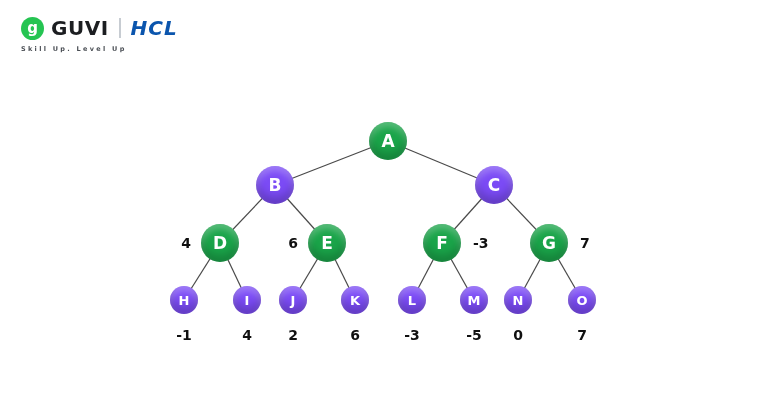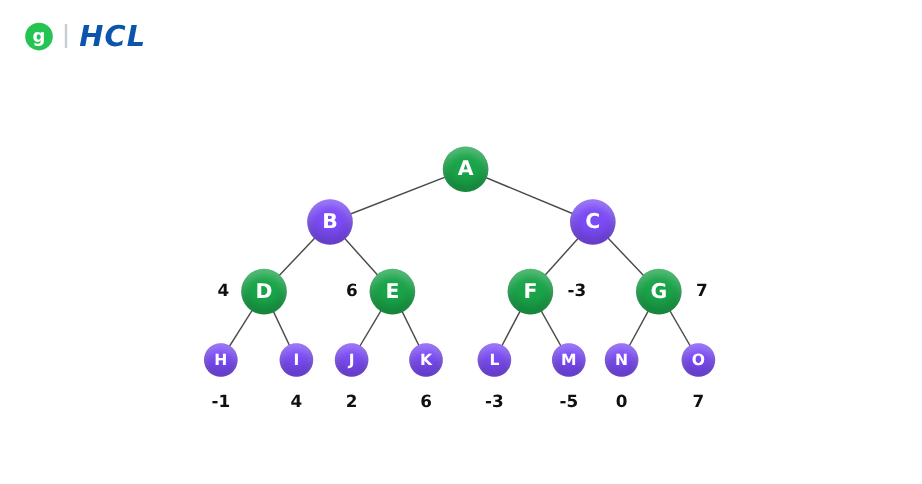--- a/index.html
+++ b/index.html
@@ -22,21 +22,21 @@
     color: #ffffff; font-weight: bold; font-size: 15px; line-height: 22px;
     display: flex; align-items: center; justify-content: center;
   }
   .guvi-text {
     font-size: 20px; font-weight: bold; color: #1c1e21; letter-spacing: 0.5px;
   }
   .logo-divider {
     width: 2px; height: 20px; background: #c7ccd2; margin: 0 3px;
   }
   .hcl-text {
-    font-size: 24px; font-weight: bold; font-style: italic;
+    font-size: 20px; font-weight: bold; font-style: italic;
     color: var(--hcl-blue, #0b55ad); letter-spacing: 1px;
   }
   .tagline {
     margin-top: 5px; font-size: 6.5px; letter-spacing: 2.3px;
     color: #4b4f55; font-weight: bold;
   }
   
   .title {
     position: absolute; top: 71px; left: 0; width: 100%;
     text-align: center; font-size: 25px; font-weight: bold;
@@ -63,23 +63,25 @@
   .value.pos-below { transform: translate(-50%, 0); }
 </style>
 </head>
 <body>
 
 <div class="canvas">
 
   <div class="logo-block">
     <div class="logo-row">
       <span class="logo-badge">g</span>
+      <span class="guvi-text">GUVI</span>
       <span class="logo-divider"></span>
       <span class="hcl-text">HCL</span>
     </div>
+    <div class="tagline">Skill Up. Level Up</div>
   </div>
 
 
   <svg id="edges" viewBox="0 0 768 403" xmlns="http://www.w3.org/2000/svg">
       <line x1="388" y1="141" x2="275" y2="185" stroke="#4a4a4a" stroke-width="1.2"></line>
       <line x1="388" y1="141" x2="494" y2="185" stroke="#4a4a4a" stroke-width="1.2"></line>
       <line x1="275" y1="185" x2="220" y2="243" stroke="#4a4a4a" stroke-width="1.2"></line>
       <line x1="275" y1="185" x2="327" y2="243" stroke="#4a4a4a" stroke-width="1.2"></line>
       <line x1="494" y1="185" x2="442" y2="243" stroke="#4a4a4a" stroke-width="1.2"></line>
       <line x1="494" y1="185" x2="549" y2="243" stroke="#4a4a4a" stroke-width="1.2"></line>

